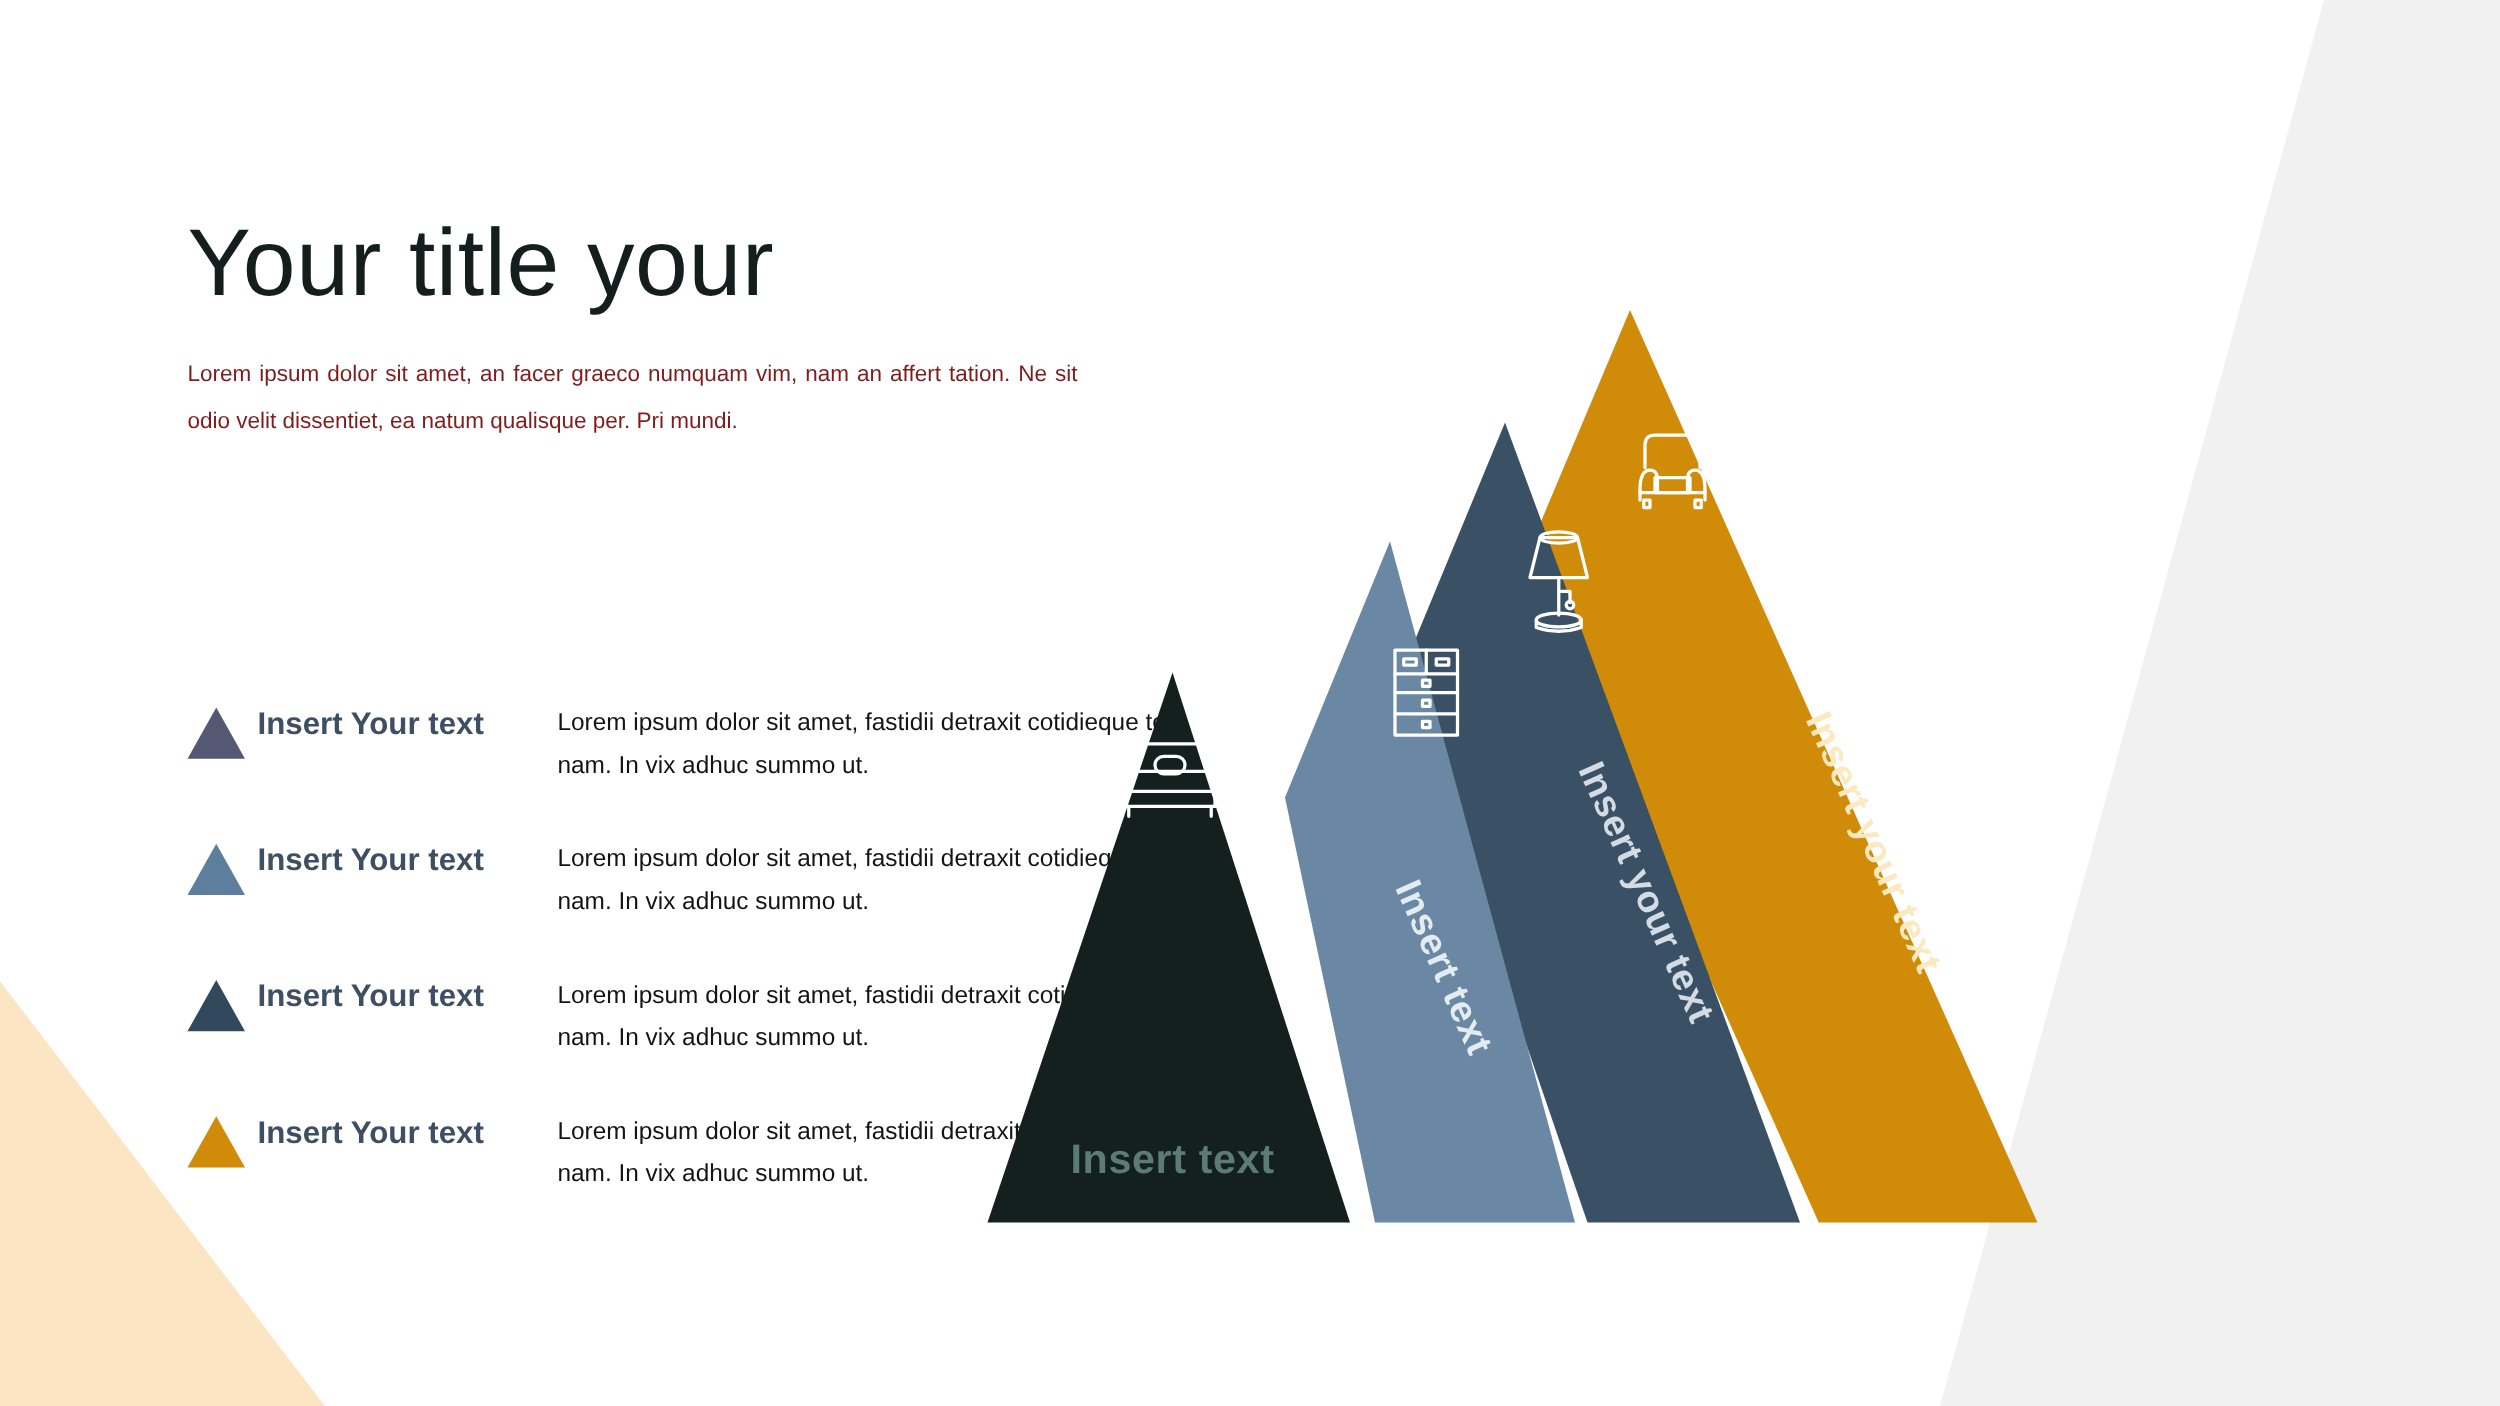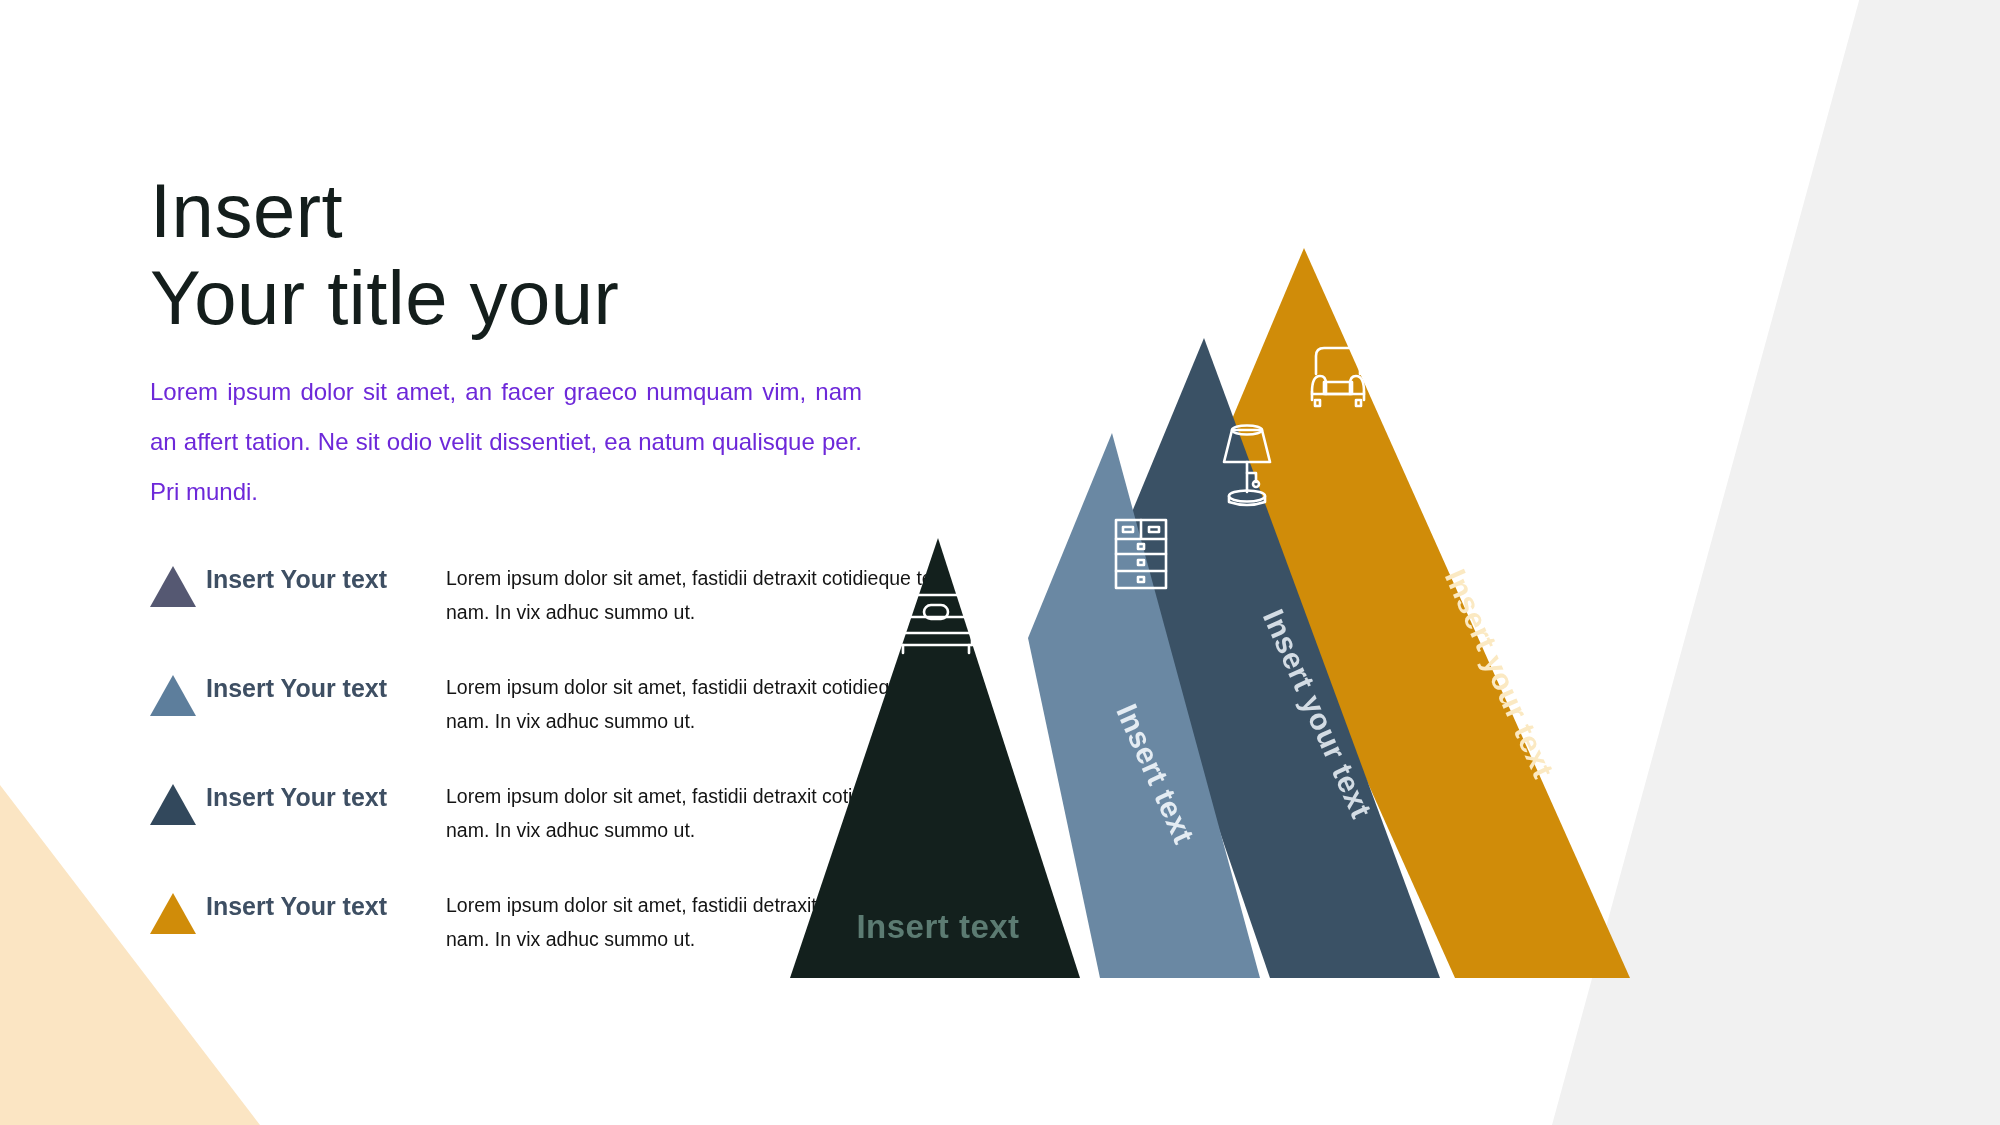--- a/index.html
+++ b/index.html
@@ -49,23 +49,23 @@
     font-size: 76px;
     line-height: 1.14;
     font-weight: 300;
     color: #141e1c;
     letter-spacing: 0.5px;
     white-space: nowrap;
   }
   #lead-paragraph {
     margin-top: 26px;
     width: 712px;
-    font-size: 24px;
+    font-size: 18px;
     line-height: 2.08;
-    color: #6d28d9;
+    color: #7f1d1d;
     text-align: justify;
   }
 
   
   #bullet-list {
     position: absolute;
     left: 150px;
     top: 558px;
     width: 790px;
   }
@@ -136,21 +136,20 @@
 </style>
 </head>
 <body>
 
 <div id="slide">
 
   <div class="wedge" id="wedge-top-right"></div>
   <div class="wedge" id="wedge-bottom-left"></div>
 
   <div id="left-col">
-    <div class="title-line">Insert</div>
     <div class="title-line">Your title your</div>
     <div id="lead-paragraph">Lorem ipsum dolor sit amet, an facer graeco numquam vim, nam an affert tation. Ne sit odio velit dissentiet, ea natum qualisque per. Pri mundi.</div>
   </div>
 
   <div id="bullet-list">
 
     <div class="bullet-row">
       <div class="bullet-marker">
         <div class="tri" style="color:#555872"></div>
       </div>

